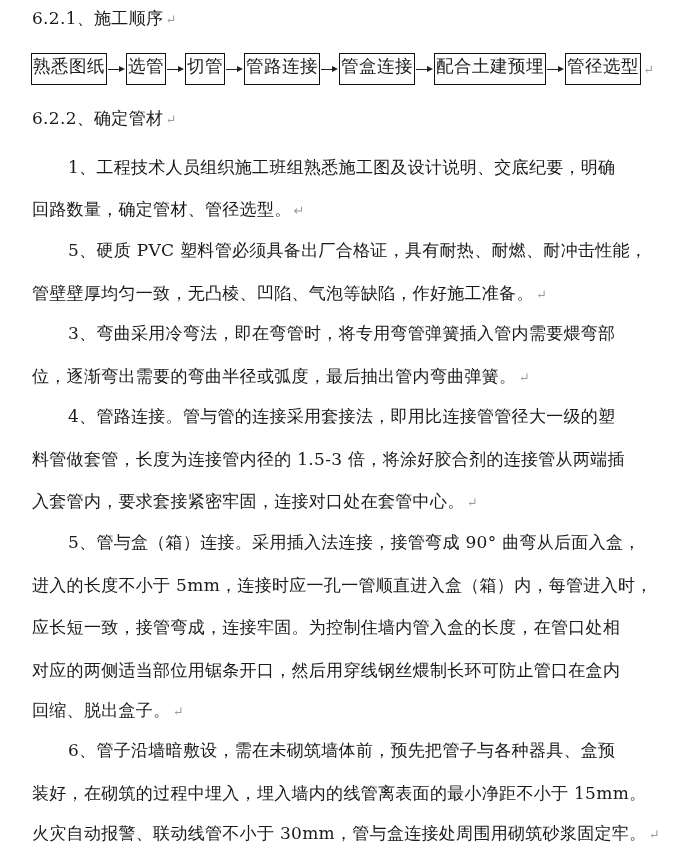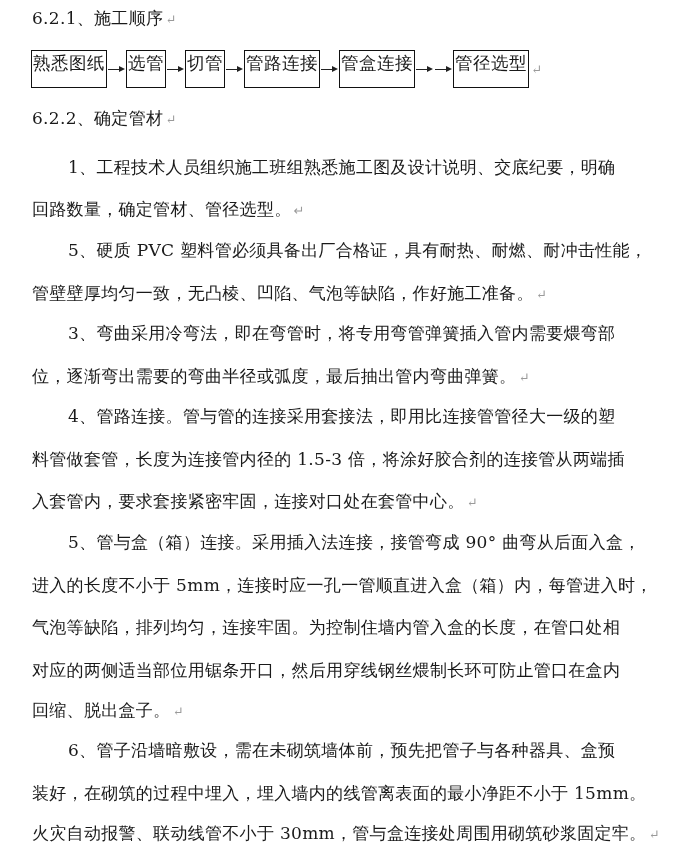--- a/index.html
+++ b/index.html
@@ -12,21 +12,21 @@
       position: absolute; left: 32px; white-space: nowrap;
       font-size: 17px; line-height: 20px; letter-spacing: 0.3px;
     }
     .indent { left: 68px; }
     .mark { color: #9a9a9a; font-size: 13px; margin-left: 2px; }
     .flow {
       position: absolute; left: 31px; top: 56px; height: 26px;
       display: flex; align-items: center; white-space: nowrap;
     }
     .box {
-      border: 1.3px solid #111; padding: 0 1px; height: 38px; line-height: 24px;
+      border: 1.3px solid #111; padding: 0 1px; height: 32px; line-height: 24px;
       font-size: 17.5px; letter-spacing: 0.5px; box-sizing: border-box;
     }
     .arrow {
       width: 17px; height: 10px; position: relative; margin: 0 1px;
     }
     .arrow:before {
       content: ""; position: absolute; left: 0; right: 4px; top: 4.5px; height: 1.3px; background: #222;
     }
     .arrow:after {
       content: ""; position: absolute; right: 0; top: 1.8px;
@@ -46,20 +46,21 @@
     <span class="box">熟悉图纸</span>
     <span class="arrow"></span>
     <span class="box">选管</span>
     <span class="arrow"></span>
     <span class="box">切管</span>
     <span class="arrow"></span>
     <span class="box">管路连接</span>
     <span class="arrow"></span>
     <span class="box">管盒连接</span>
     <span class="arrow"></span>
+    <span class="box">配合土建预埋</span>
     <span class="arrow"></span>
     <span class="box">管径选型</span>
     <span class="mark">↵</span>
   </div>
 
   <div class="line" style="top:108px;">
     <span>6.2.2、确定管材</span><span class="mark">↵</span>
   </div>
 
   <div class="line indent" style="top:157px;">1、工程技术人员组织施工班组熟悉施工图及设计说明、交底纪要，明确</div>
@@ -70,21 +71,21 @@
 
   <div class="line indent" style="top:323px;">3、弯曲采用冷弯法，即在弯管时，将专用弯管弹簧插入管内需要煨弯部</div>
   <div class="line" style="top:366px;"><span>位，逐渐弯出需要的弯曲半径或弧度，最后抽出管内弯曲弹簧。</span><span class="mark">↵</span></div>
 
   <div class="line indent" style="top:406px;">4、管路连接。管与管的连接采用套接法，即用比连接管管径大一级的塑</div>
   <div class="line" style="top:449px;">料管做套管，长度为连接管内径的 1.5-3 倍，将涂好胶合剂的连接管从两端插</div>
   <div class="line" style="top:491px;"><span>入套管内，要求套接紧密牢固，连接对口处在套管中心。</span><span class="mark">↵</span></div>
 
   <div class="line indent" style="top:532px;">5、管与盒（箱）连接。采用插入法连接，接管弯成 90° 曲弯从后面入盒，</div>
   <div class="line" style="top:575px;">进入的长度不小于 5mm，连接时应一孔一管顺直进入盒（箱）内，每管进入时，</div>
-  <div class="line" style="top:617px;">气泡等缺陷，排列均匀，连接牢固。为控制住墙内管入盒的长度，在管口处相</div>
+  <div class="line" style="top:617px;">应长短一致，接管弯成，连接牢固。为控制住墙内管入盒的长度，在管口处相</div>
   <div class="line" style="top:660px;">对应的两侧适当部位用锯条开口，然后用穿线钢丝煨制长环可防止管口在盒内</div>
   <div class="line" style="top:700px;"><span>回缩、脱出盒子。</span><span class="mark">↵</span></div>
 
   <div class="line indent" style="top:740px;">6、管子沿墙暗敷设，需在未砌筑墙体前，预先把管子与各种器具、盒预</div>
   <div class="line" style="top:783px;">装好，在砌筑的过程中埋入，埋入墙内的线管离表面的最小净距不小于 15mm。</div>
   <div class="line" style="top:823px;"><span>火灾自动报警、联动线管不小于 30mm，管与盒连接处周围用砌筑砂浆固定牢。</span><span class="mark">↵</span></div>
 
 </div>
 
 </body></html>

